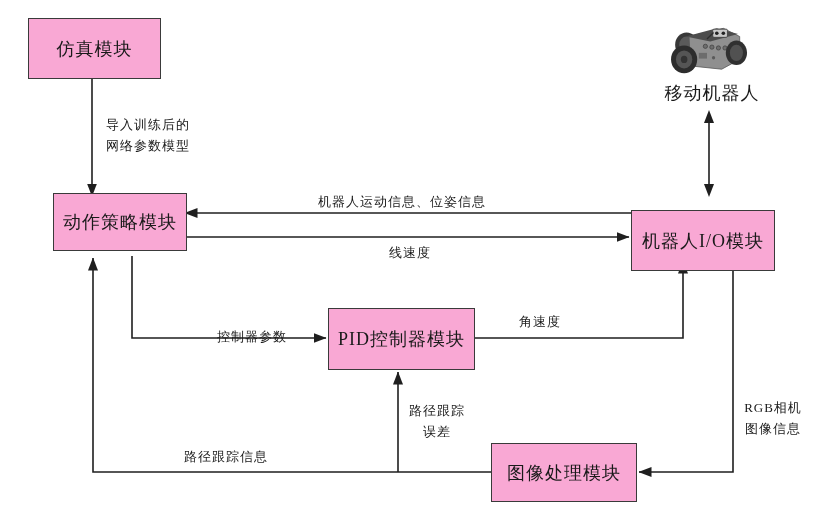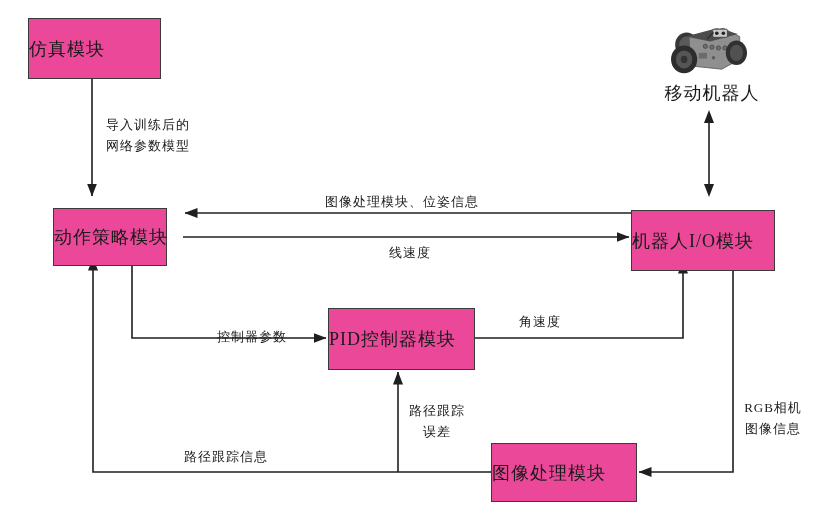--- a/index.html
+++ b/index.html
@@ -20,29 +20,30 @@
   svg.wires path, svg.wires line {
     fill: none;
     stroke: #1f1f1f;
     stroke-width: 1.6;
   }
   svg.wires polygon { fill: #1f1f1f; stroke: none; }
   .box {
     position: absolute;
     box-sizing: border-box;
     border: 1.6px solid #3a3a3a;
-    background: #ec4899;
+    background: #f9a8d4;
     display: flex;
     align-items: center;
+    justify-content: center;
     font-size: 18px;
     letter-spacing: 1px;
     white-space: nowrap;
   }
   .box-sim   { left: 28px;  top: 18px;  width: 133px; height: 61px; }
-  .box-act   { left: 53px;  top: 208px; width: 114px; height: 58px; }
+  .box-act   { left: 53px;  top: 193px; width: 134px; height: 58px; }
   .box-io    { left: 631px; top: 198px; width: 144px; height: 61px; margin-top: 12px; }
   .box-pid   { left: 328px; top: 308px; width: 147px; height: 62px; }
   .box-img   { left: 491px; top: 443px; width: 146px; height: 59px; }
   .lbl {
     position: absolute;
     font-size: 13px;
     line-height: 21px;
     letter-spacing: 1px;
     white-space: nowrap;
   }
@@ -103,21 +104,21 @@
     <span>图像处理模块</span>
   </div>
   <div class="box box-pid">
     <span>PID控制器模块</span>
   </div>
 
   <div class="lbl lbl-import">
     <div>导入训练后的</div>
     <div>网络参数模型</div>
   </div>
-  <div class="lbl centered lbl-motion">图像处理模块、位姿信息</div>
+  <div class="lbl centered lbl-motion">机器人运动信息、位姿信息</div>
   <div class="lbl centered lbl-linear">线速度</div>
   <div class="lbl centered lbl-ctrl">控制器参数</div>
   <div class="lbl centered lbl-angular">角速度</div>
   <div class="lbl centered lbl-tracking">路径跟踪信息</div>
   <div class="lbl centered lbl-error">
     <div>路径跟踪</div>
     <div>误差</div>
   </div>
   <div class="lbl centered lbl-robot">移动机器人</div>
   <div class="lbl centered lbl-rgb">

